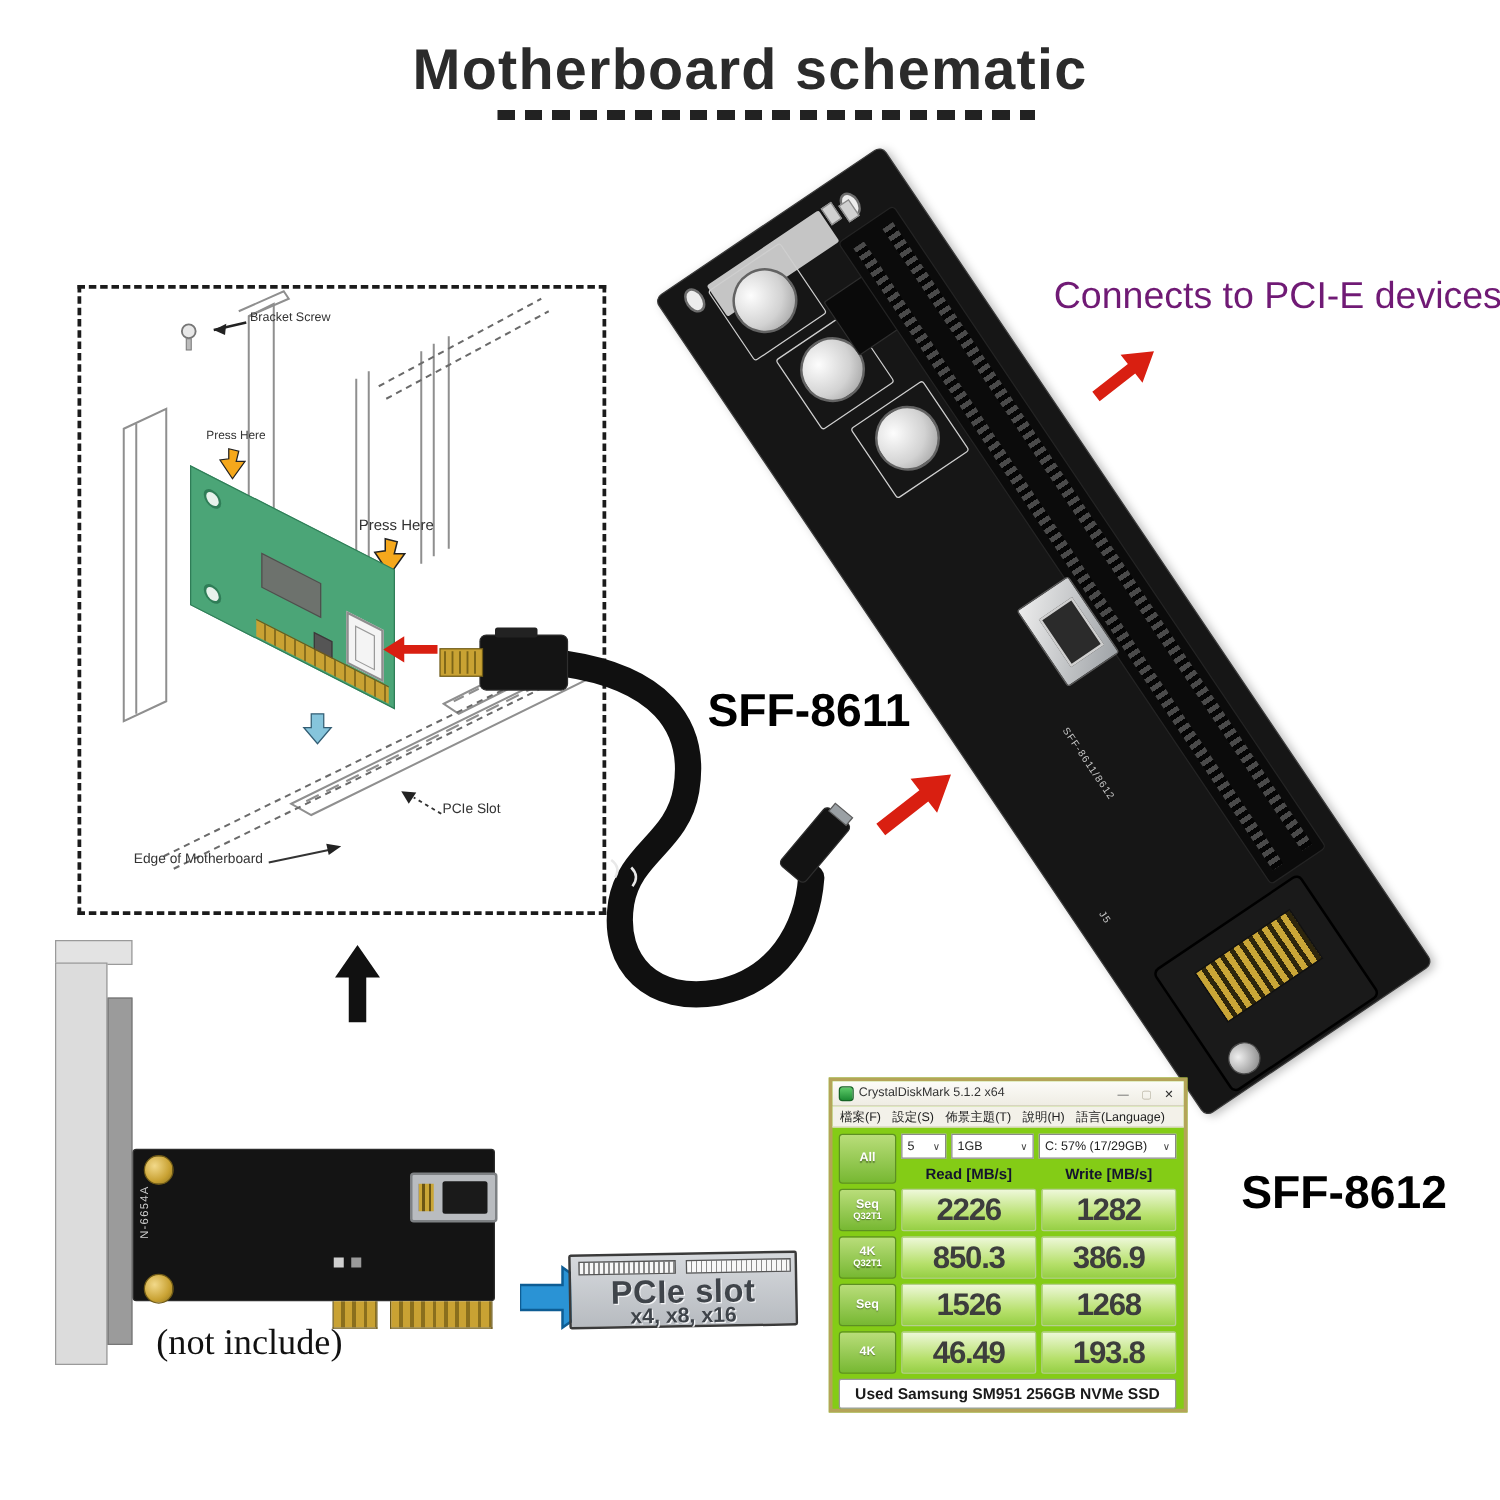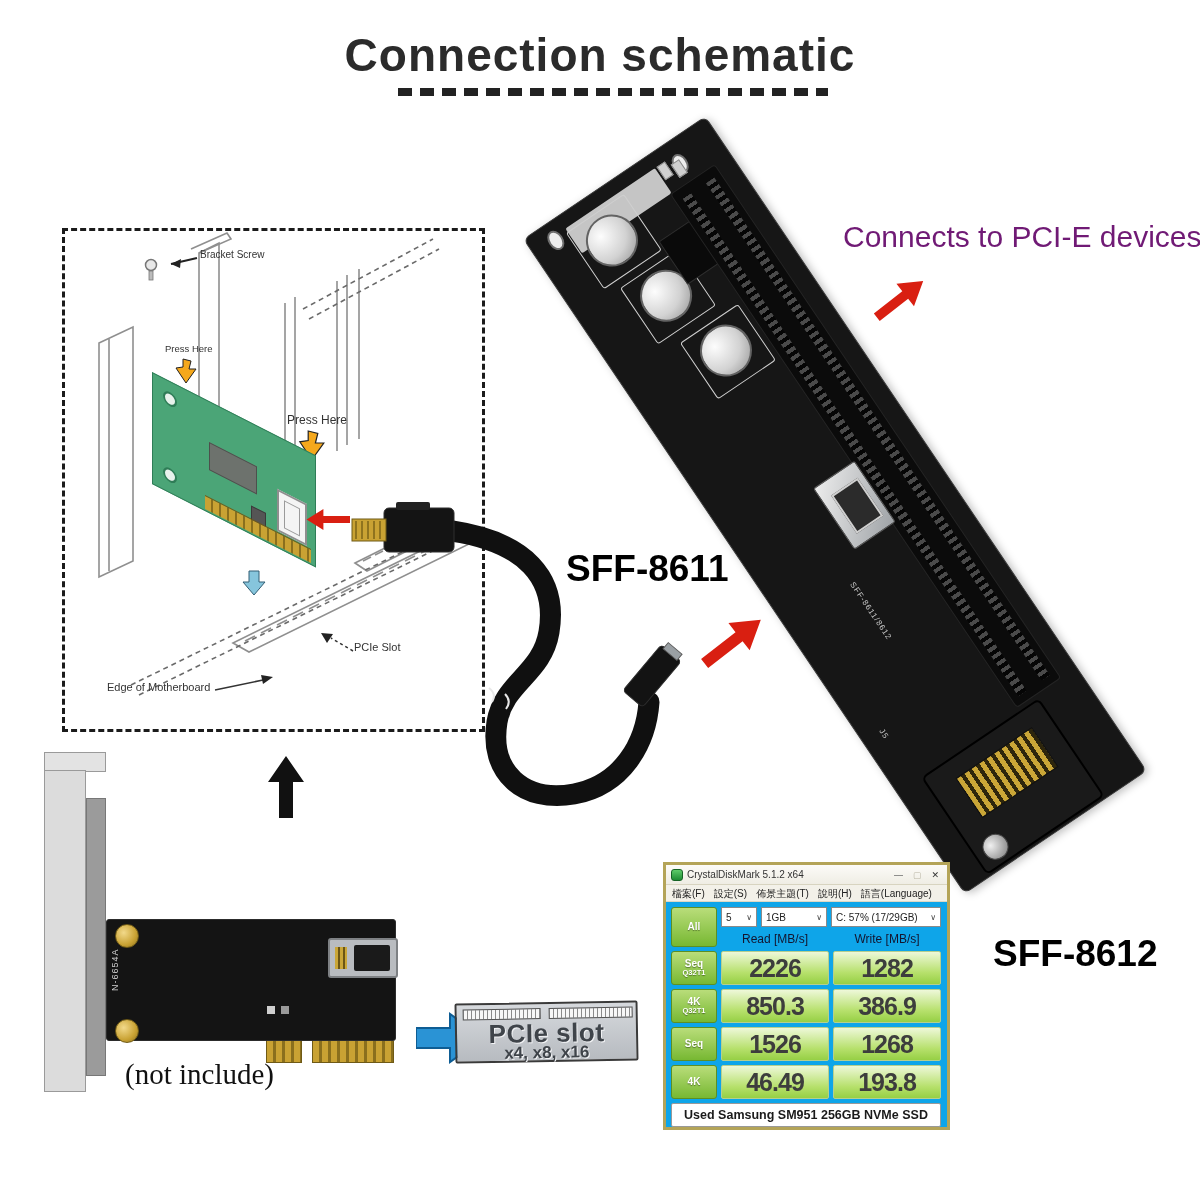--- a/index.html
+++ b/index.html
@@ -68,53 +68,53 @@
   
   .slot-block{left:455px;top:1002px;width:183px;height:60px;border:2px solid #3a3a3a;border-radius:2px;
     background:linear-gradient(180deg,#d6d9dd,#b7bbc0);transform:rotate(-1deg);}
   .slot-pins{position:absolute;top:4px;height:11px;border:1px solid #555;
     background:repeating-linear-gradient(90deg,#f7f7f7 0 3px,#8a8a8a 3px 4px);}
   .slot-title{position:absolute;left:0;top:16px;width:100%;text-align:center;font-weight:bold;font-size:26px;
     color:#3f444a;text-shadow:1px 1px 0 #f2f3f5;letter-spacing:0.5px;line-height:1;}
   .slot-sub{position:absolute;left:0;top:40px;width:100%;text-align:center;font-weight:bold;font-size:17px;
     color:#3f444a;text-shadow:1px 1px 0 #f2f3f5;line-height:1;}
   
-  .cdm{left:663px;top:862px;width:287px;height:268px;background:#0ea5e9;border:3px solid #b4a458;z-index:5;}
+  .cdm{left:663px;top:862px;width:287px;height:268px;background:#84cc16;border:3px solid #b4a458;z-index:5;}
   .cdm-titlebar{display:flex;align-items:center;height:20px;padding:0 5px;gap:4px;
     background:linear-gradient(#fcfbf8,#efede4);border-bottom:1px solid #d8d4c0;}
   .cdm-ico{width:12px;height:12px;border-radius:3px;background:linear-gradient(180deg,#5ecb6a,#1e8c34);border:1px solid #156325;}
   .cdm-title{font-size:10px;color:#333;flex:1;white-space:nowrap;overflow:hidden;}
   .cdm-winbtn{font-size:9px;color:#555;padding:0 3px;cursor:default;}
   .cdm-menubar{display:flex;gap:9px;align-items:flex-end;height:17px;padding:0 6px;font-size:10px;color:#222;
     background:#f3f1e9;border-bottom:1px solid #ddd8c4;white-space:nowrap;overflow:hidden;}
   .cdm-body{display:grid;grid-template-columns:46px 108px 108px;grid-template-rows:20px 16px 34px 34px 34px 34px 24px;
     gap:4px;padding:5px;}
   .cdm-btn{background:linear-gradient(180deg,#b9dd7a,#77b832);border:1px solid #5d8f23;border-radius:3px;
     color:#fff;font-weight:bold;display:flex;flex-direction:column;align-items:center;justify-content:center;
     text-shadow:0 1px 1px rgba(0,0,0,.4);line-height:1.05;}
   .cdm-btn .l1{font-size:10px;} .cdm-btn .l2{font-size:7.5px;}
   .cdm-all{grid-row:1/3;font-size:12px;}
   .cdm-ddrow{grid-column:2/4;display:flex;gap:4px;}
   .cdm-dd{height:20px;background:#fff;border:1px solid #8a8a8a;font-size:10px;color:#222;
     display:flex;align-items:center;padding:0 4px;white-space:nowrap;overflow:hidden;}
   .cdm-dd .chev{margin-left:auto;font-size:8px;color:#444;padding-left:3px;}
-  .cdm-head{display:flex;align-items:center;justify-content:center;font-size:12px;font-weight:normal;color:#14142e;}
+  .cdm-head{display:flex;align-items:center;justify-content:center;font-size:12px;font-weight:bold;color:#14142e;}
   .cdm-cell{background:linear-gradient(180deg,#eef8d9,#b6e06b 65%,#96cf45);border:1px solid #b5cf8e;border-radius:2px;
     display:flex;align-items:center;justify-content:center;font-size:25px;font-weight:bold;color:#3d3d3d;letter-spacing:-1px;}
   .cdm-footer{grid-column:1/4;background:#fff;border:1px solid #999;border-radius:2px;
     display:flex;align-items:center;justify-content:center;font-size:12.5px;font-weight:bold;color:#1a1a1a;white-space:nowrap;}
   .notinclude{font-size:29px;color:#111;}
   svg{display:block;}
 </style>
 </head>
 <body>
 
 <div class="stage">
 
-  <div class="abs headline">Connection schematic</div>
+  <div class="abs headline">Motherboard schematic</div>
   <div class="abs headline-dash"></div>
 
   <div class="abs callout-med" style="left:843px;top:220px;">Connects to PCI-E devices</div>
 
   <div class="abs install-box">
 
     <svg width="423" height="504" viewBox="0 0 423 504">
       <g fill="none" stroke="#8f8f8f" stroke-width="1.6">
 
         <path d="M134,22 L154,12 L154,242 L134,252 Z"></path>

